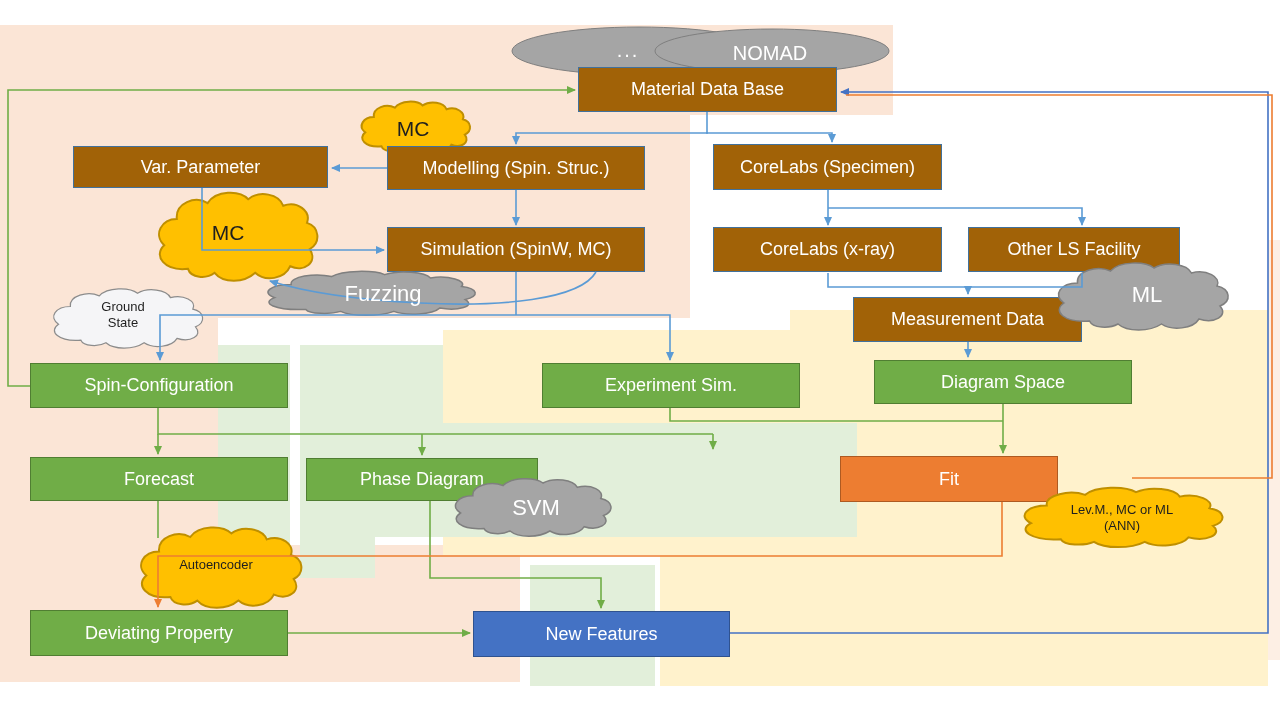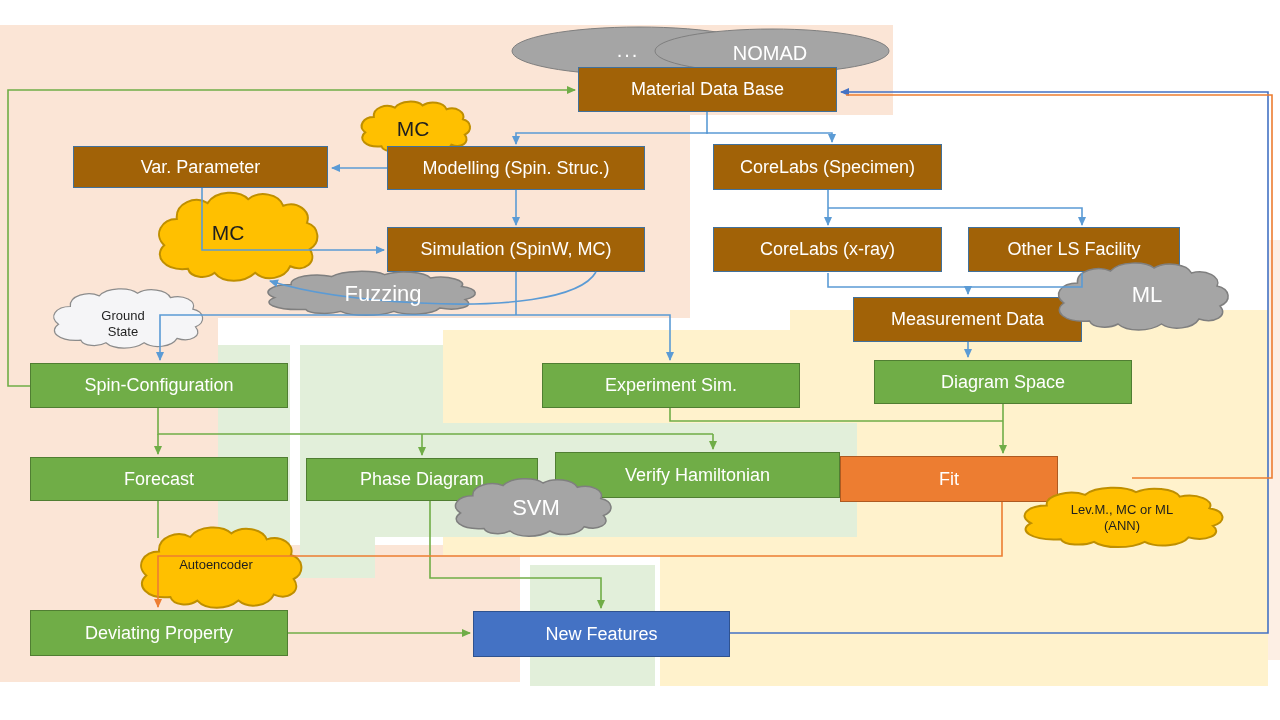--- a/index.html
+++ b/index.html
@@ -69,21 +69,20 @@
   <div class="node node-blue" style="left:387px;top:227px;width:258px;height:45px;">Simulation (SpinW, MC)</div>
   <div class="node node-blue" style="left:713px;top:144px;width:229px;height:46px;">CoreLabs (Specimen)</div>
   <div class="node node-blue" style="left:713px;top:227px;width:229px;height:45px;">CoreLabs (x-ray)</div>
   <div class="node node-blue" style="left:968px;top:227px;width:212px;height:45px;">Other LS Facility</div>
   <div class="node node-blue" style="left:853px;top:297px;width:229px;height:45px;">Measurement Data</div>
   <div class="node node-green" style="left:874px;top:360px;width:258px;height:44px;">Diagram Space</div>
   <div class="node node-green" style="left:30px;top:363px;width:258px;height:45px;">Spin-Configuration</div>
   <div class="node node-green" style="left:542px;top:363px;width:258px;height:45px;">Experiment Sim.</div>
   <div class="node node-green" style="left:30px;top:457px;width:258px;height:44px;">Forecast</div>
   <div class="node node-green" style="left:306px;top:458px;width:232px;height:43px;">Phase Diagram</div>
-  <div class="node node-green" style="left:555px;top:452px;width:285px;height:46px;">Verify Hamiltonian</div>
   <div class="node node-orange" style="left:840px;top:456px;width:218px;height:46px;">Fit</div>
   <div class="node node-green" style="left:30px;top:610px;width:258px;height:46px;">Deviating Property</div>
   <div class="node node-darkblue" style="left:473px;top:611px;width:257px;height:46px;">New Features</div>
 
   <svg class="layer" viewBox="0 0 1280 720">
     <use href="#cloudShape" fill="#FFC000" stroke="#BF8F00" stroke-width="2" transform="translate(237,236) scale(1.4,1.314) translate(-60,-35)"></use>
     <use href="#cloudShape" fill="#A5A5A5" stroke="#7F7F7F" stroke-width="1.5" transform="translate(370,293) scale(1.833,0.657) translate(-60,-35)"></use>
     <use href="#cloudShape" fill="#F5F5F7" stroke="#8C8C8C" stroke-width="1.2" transform="translate(127,318) scale(1.317,0.886) translate(-60,-35)"></use>
     <use href="#cloudShape" fill="#A5A5A5" stroke="#7F7F7F" stroke-width="1.5" transform="translate(1142,296) scale(1.5,1) translate(-60,-35)"></use>
     <use href="#cloudShape" fill="#A5A5A5" stroke="#7F7F7F" stroke-width="1.5" transform="translate(532,507) scale(1.375,0.857) translate(-60,-35)"></use>
@@ -143,21 +142,21 @@
       <path d="M1002,502 V556 H158 V607" marker-end="url(#mO)"></path>
       <path d="M1132,478 H1272 V95 H846"></path>
     </g>
   </svg>
 
   <div class="cloud-label cl-white fs20" style="left:628px;top:50px;letter-spacing:2px;">...</div>
   <div class="cloud-label cl-white fs20" style="left:770px;top:53px;">NOMAD</div>
   <div class="cloud-label cl-black fs21" style="left:413px;top:129px;">MC</div>
   <div class="cloud-label cl-black fs21" style="left:228px;top:233px;">MC</div>
   <div class="cloud-label cl-white fs22" style="left:383px;top:294px;">Fuzzing</div>
-  <div class="cloud-label cl-black fs13" style="left:123px;top:315px;margin-top:9px;">
+  <div class="cloud-label cl-black fs13" style="left:123px;top:315px;">
     <span>Ground</span>
     <span>State</span>
   </div>
   <div class="cloud-label cl-white fs22" style="left:1128px;top:295px;margin-left:19px;">ML</div>
   <div class="cloud-label cl-white fs22" style="left:536px;top:508px;">SVM</div>
   <div class="cloud-label cl-black fs13" style="left:1122px;top:518px;">
     <span>Lev.M., MC or ML</span>
     <span>(ANN)</span>
   </div>
   <div class="cloud-label cl-black fs13" style="left:216px;top:565px;">Autoencoder</div>

